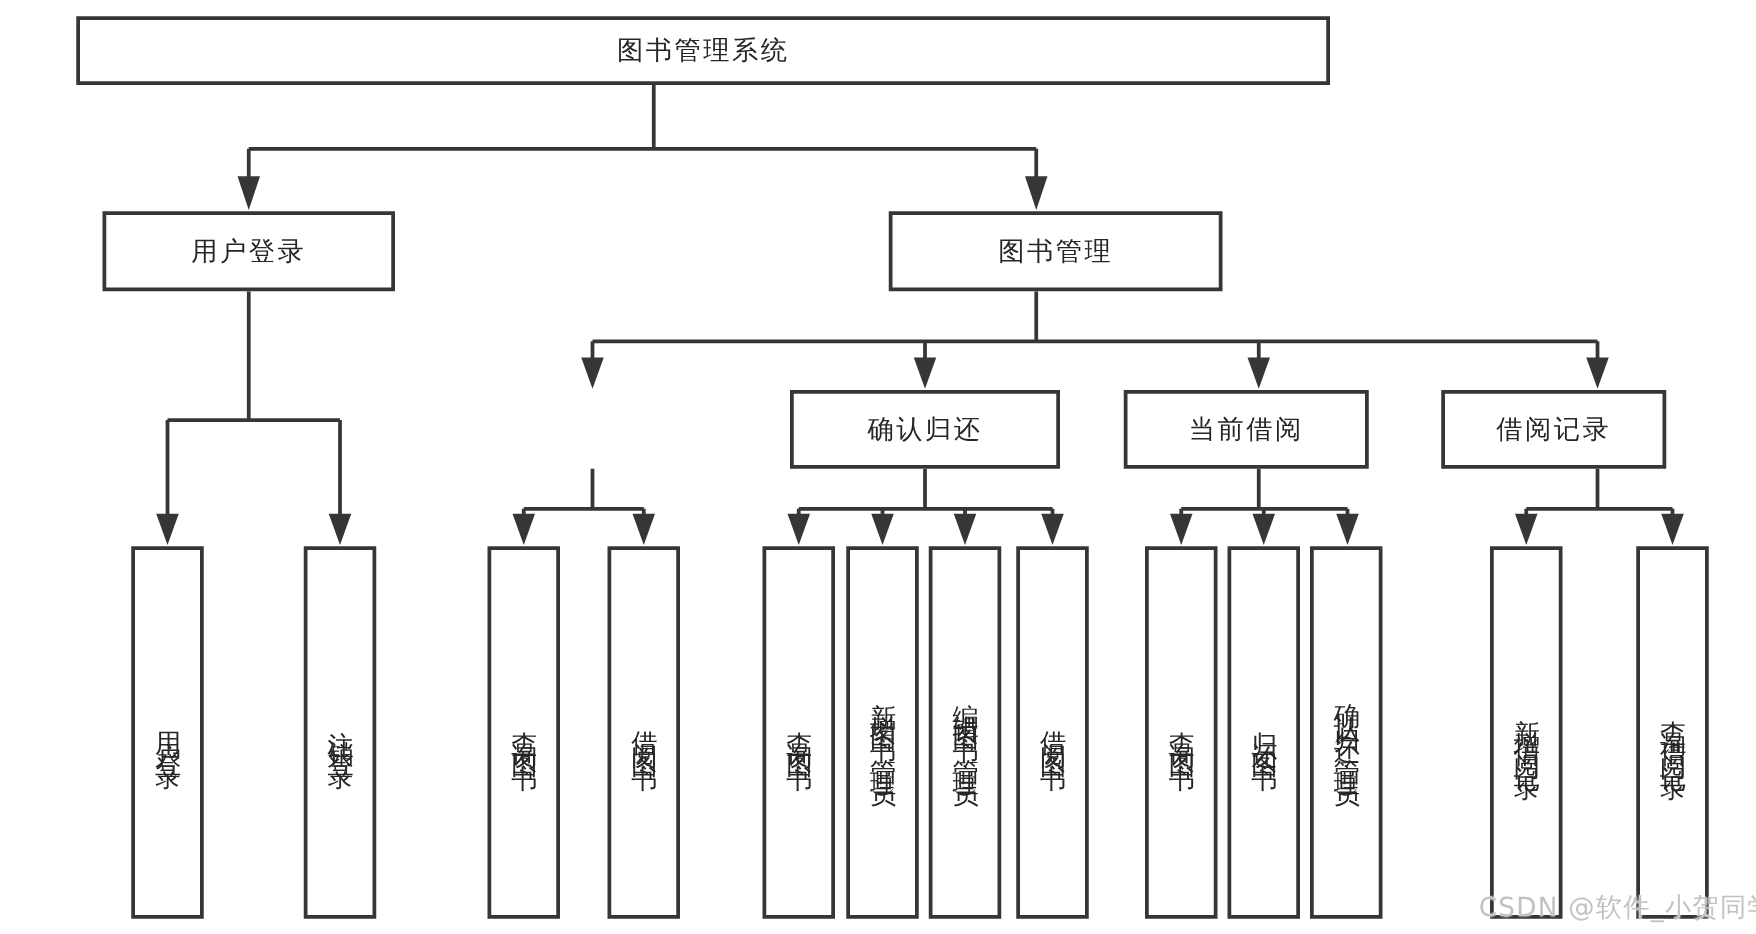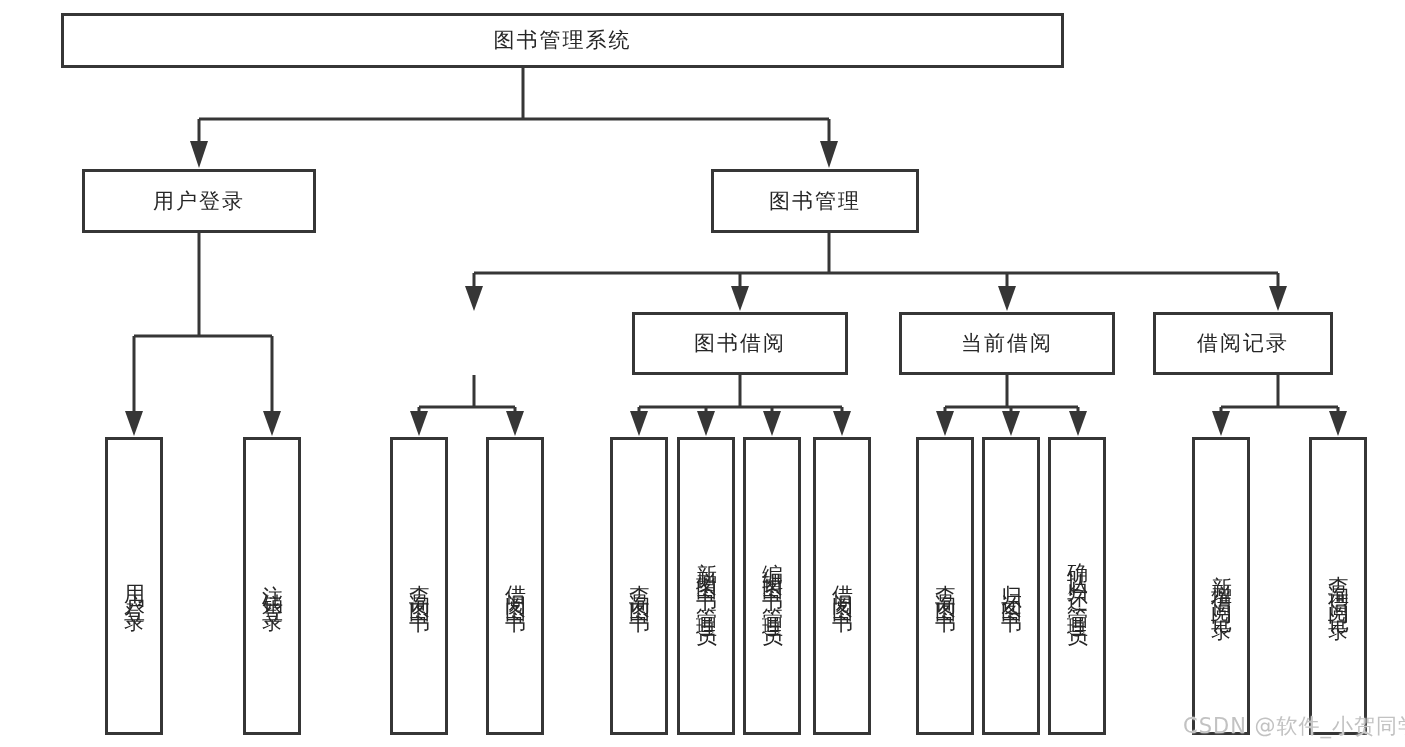--- a/index.html
+++ b/index.html
@@ -33,25 +33,25 @@
     align-items: center;
     justify-content: center;
     text-align: center;
     font-size: 21px;
     letter-spacing: 2px;
     line-height: 1;
     white-space: nowrap;
   }
   .node.root   { left: 21px;  top: 13px;  width: 1003px; height: 55px; margin-left: 40px; }
   .node.lvl2a  { left: 82px;  top: 169px; width: 234px;  height: 64px; }
-  .node.lvl2b  { left: 711px; top: 169px; width: 208px;  height: 64px; }
+  .node.lvl2b  { left: 711px; top: 169px; width: 267px;  height: 64px; }
   .node.lvl3   { top: 312px; height: 63px; }
   .node.l3-0   { left: 363px;  width: 222px; }
   .node.l3-1   { left: 632px;  width: 216px; }
-  .node.l3-2   { left: 899px;  width: 216px; }
+  .node.l3-2   { left: 899px;  width: 196px; }
   .node.l3-3   { left: 1153px; width: 180px; }
   .node.leaf {
     top: 437px;
     height: 298px;
     width: 58px;
     writing-mode: vertical-rl;
     text-orientation: upright;
     letter-spacing: 9px;
     font-size: 21px;
     white-space: normal;
@@ -130,21 +130,21 @@
     <polygon class="head" points="1069,411 1087,411 1078,436"></polygon>
     <polygon class="head" points="1212,411 1230,411 1221,436"></polygon>
     <polygon class="head" points="1329,411 1347,411 1338,436"></polygon>
   </svg>
 
   <div class="node root">图书管理系统</div>
 
   <div class="node lvl2a">用户登录</div>
   <div class="node lvl2b">图书管理</div>
 
-  <div class="node lvl3 l3-1">图书借阅</div>
+  <div class="node lvl3 l3-1">确认归还</div>
   <div class="node lvl3 l3-2">当前借阅</div>
   <div class="node lvl3 l3-3">借阅记录</div>
 
   <div class="node leaf leaf-0">用户登录</div>
   <div class="node leaf leaf-1">注销登录</div>
   <div class="node leaf leaf-2">查询图书</div>
   <div class="node leaf leaf-3">借阅图书</div>
   <div class="node leaf leaf-4">查询图书</div>
   <div class="node leaf leaf-5">新增图书（管理员）</div>
   <div class="node leaf leaf-6">编辑图书（管理员）</div>

